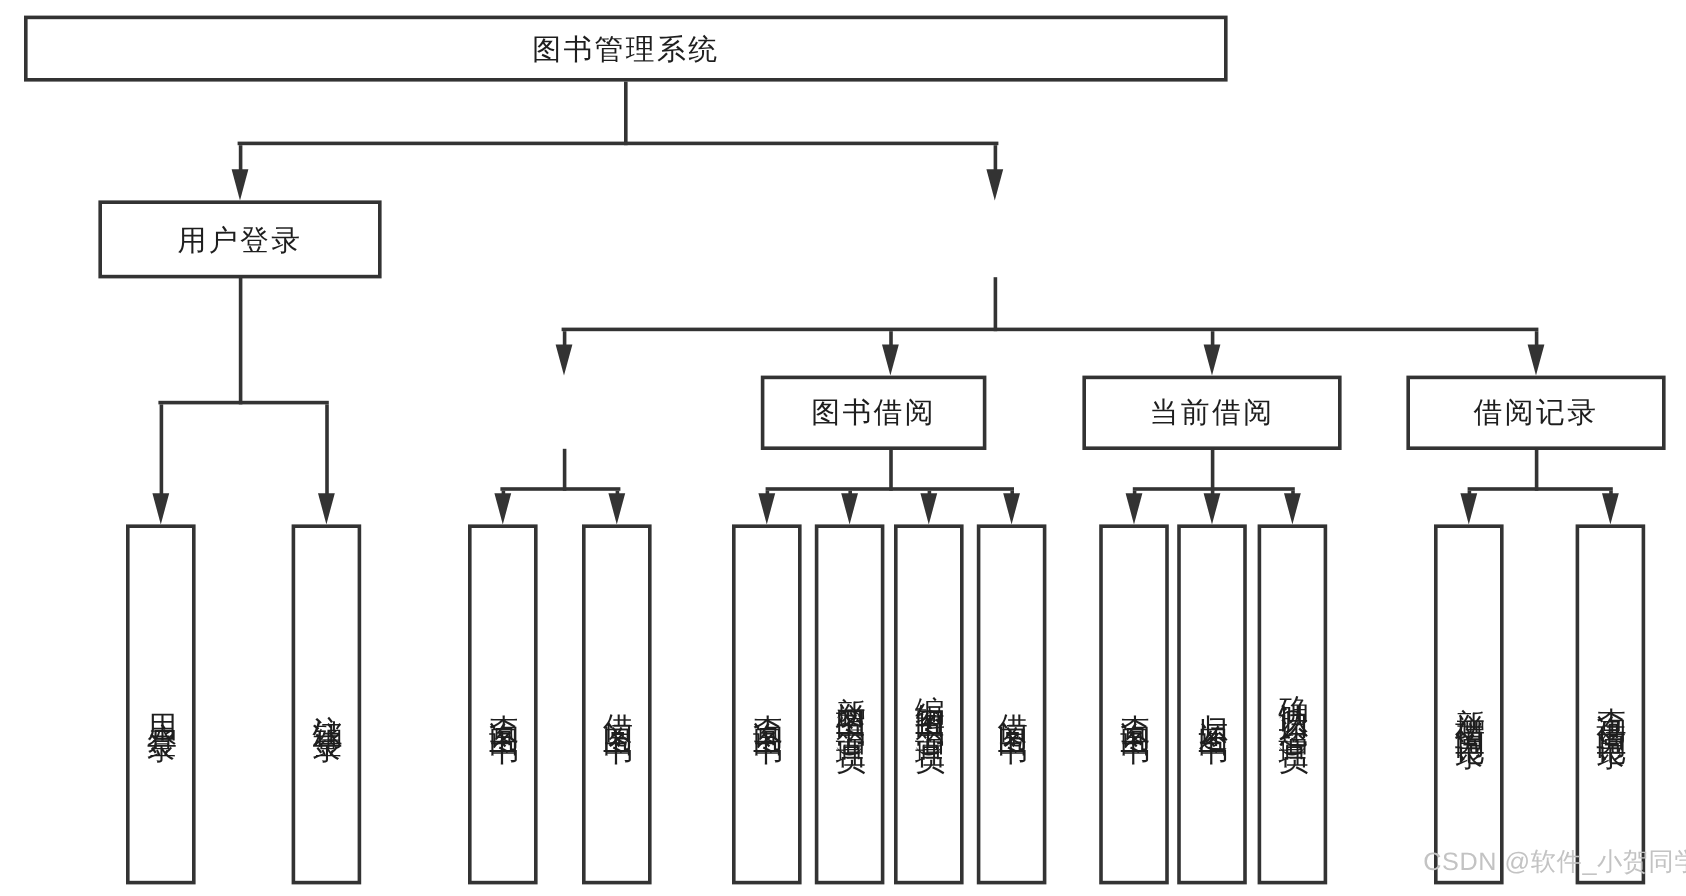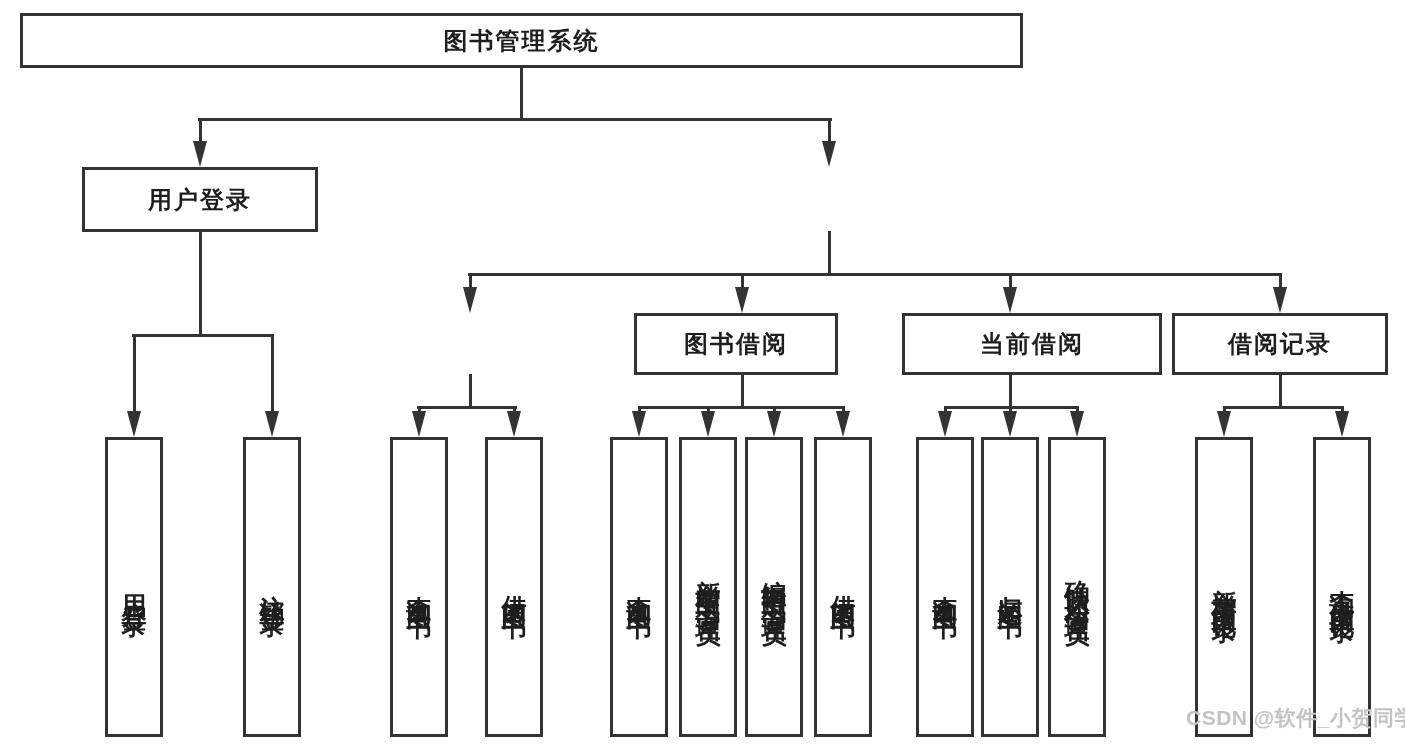--- a/index.html
+++ b/index.html
@@ -2,21 +2,20 @@
 <html><head>
 <meta charset="utf-8">
 <style>
   html,body{margin:0;padding:0;background:#ffffff;}
   .canvas{
     position:relative;
     width:1405px;height:747px;
     background:#ffffff;
     font-family:"Liberation Sans", sans-serif;
     overflow:hidden;
-    font-weight:bold;
   }
   .box{
     position:absolute;
     box-sizing:border-box;
     border:3px solid #333333;
     background:#ffffff;
     display:flex;
     align-items:center;
     justify-content:center;
     color:#1e1e1e;
@@ -88,24 +87,24 @@
   <div class="line" style="left:468px;top:273px;width:814px;height:3px;"></div>
   <div class="line" style="left:469px;top:276px;width:3px;height:14px;"></div>
   <div class="line" style="left:741px;top:276px;width:3px;height:14px;"></div>
   <div class="line" style="left:1009px;top:276px;width:3px;height:14px;"></div>
   <div class="line" style="left:1279px;top:276px;width:3px;height:14px;"></div>
   <div class="arrow" style="left:463px;top:287px;"></div>
   <div class="arrow" style="left:735px;top:287px;"></div>
   <div class="arrow" style="left:1003px;top:287px;"></div>
   <div class="arrow" style="left:1273px;top:287px;"></div>
 
-  <div class="box" style="left:634px;top:313px;width:204px;height:62px;">
+  <div class="box" style="left:634px;top:313px;width:188px;height:62px;">
     <span class="hlabel">图书借阅</span>
   </div>
-  <div class="box" style="left:902px;top:313px;width:260px;height:62px;">
+  <div class="box" style="left:902px;top:313px;width:216px;height:62px;">
     <span class="hlabel">当前借阅</span>
   </div>
   <div class="box" style="left:1172px;top:313px;width:216px;height:62px;">
     <span class="hlabel">借阅记录</span>
   </div>
 
   <div class="line" style="left:469px;top:374px;width:3px;height:35px;"></div>
   <div class="line" style="left:417px;top:406px;width:100px;height:3px;"></div>
   <div class="line" style="left:418px;top:409px;width:3px;height:6px;"></div>
   <div class="line" style="left:513px;top:409px;width:3px;height:6px;"></div>

